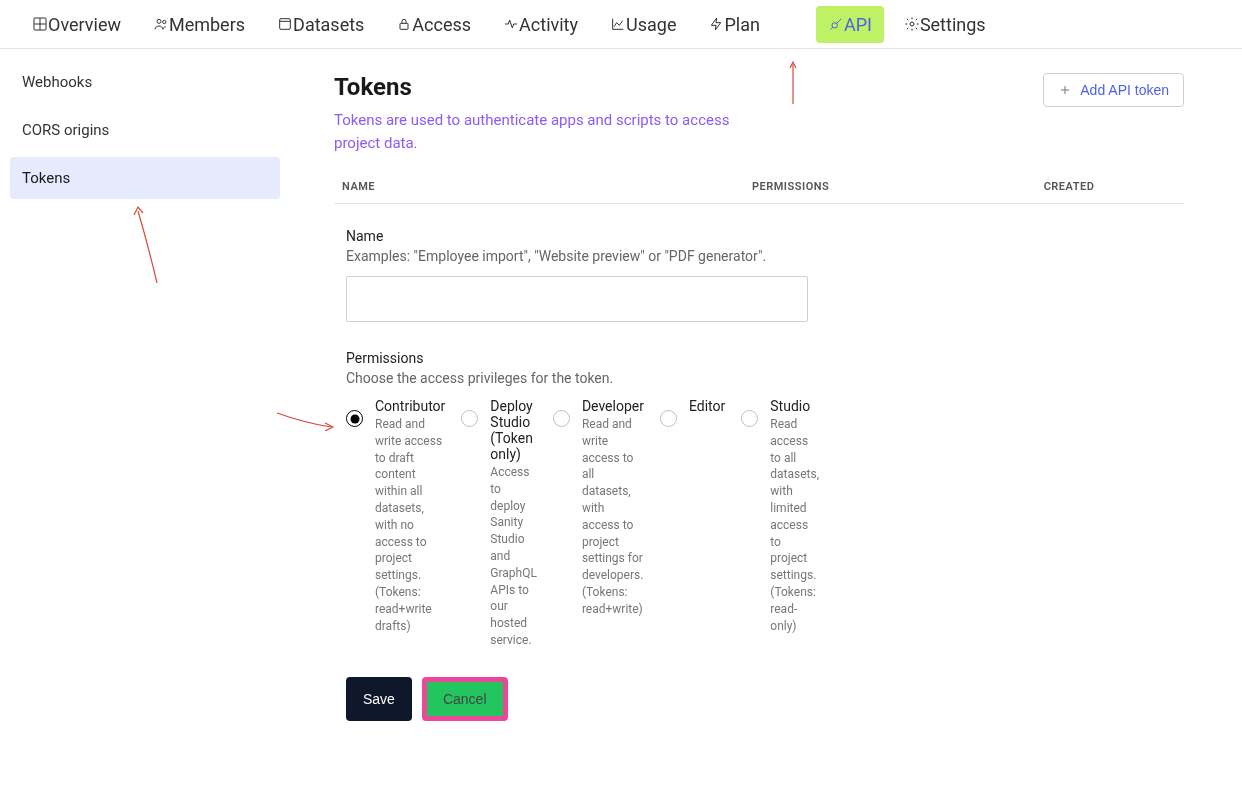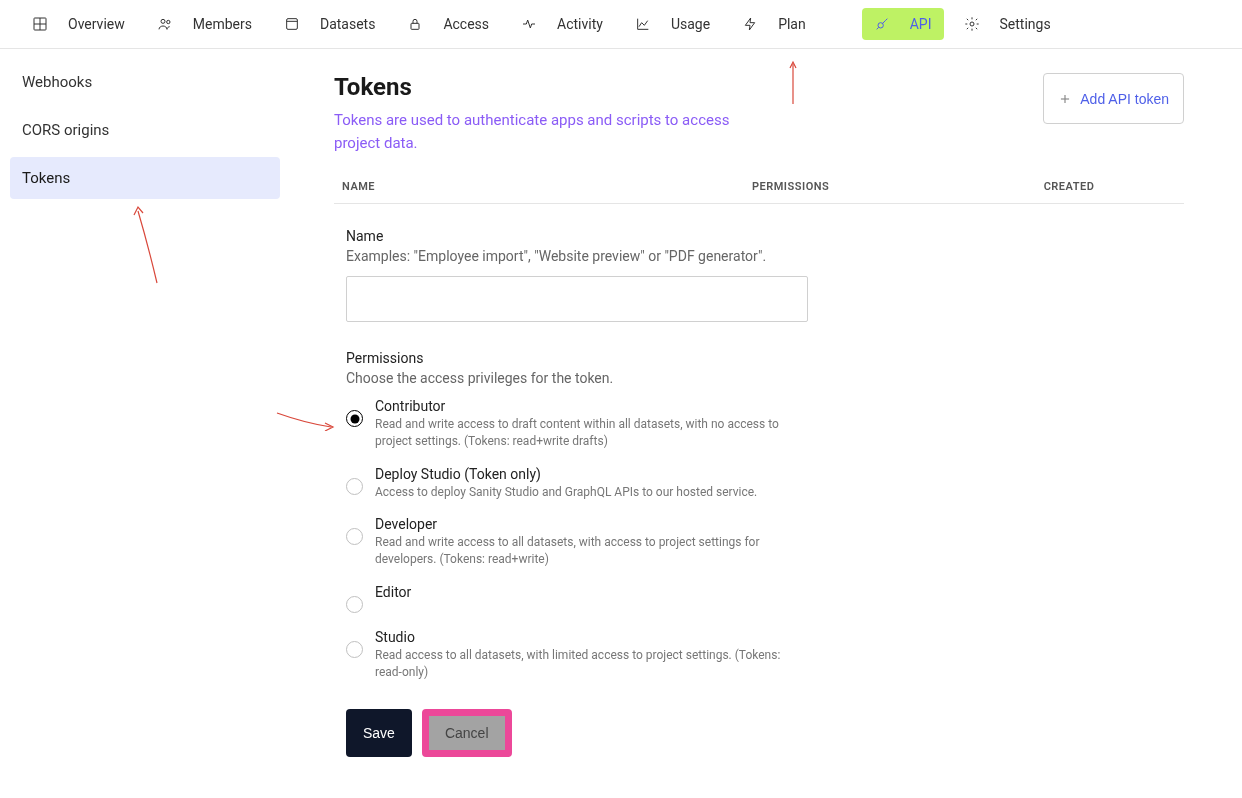--- a/index.html
+++ b/index.html
@@ -1,61 +1,61 @@
 <!DOCTYPE html>
 <html><head>
   <meta charset="utf-8">
   <style>
     * { margin: 0; padding: 0; box-sizing: border-box; }
     body { font-family: -apple-system, BlinkMacSystemFont, "Segoe UI", Roboto, sans-serif; font-size: 14px; color: #1a1a1a; background: #fff; width: 1242px; }
     
     
     .topnav { display: flex; align-items: center; border-bottom: 1px solid #e5e5e5; padding: 0 20px; height: 49px; gap: 8px; }
-    .topnav-item { display: flex; align-items: center; gap: 20px; padding: 8px 12px; border-radius: 4px; color: #333; cursor: pointer; font-size: 14px; }
+    .topnav-item { display: flex; align-items: center; gap: 0; padding: 8px 12px; border-radius: 4px; color: #333; cursor: pointer; font-size: 18px; }
     .topnav-item.active { background: #bef264; color: #4E5FE8; margin-left: 36px; }
     .topnav-item svg { width: 16px; height: 16px; stroke: currentColor; fill: none; stroke-width: 1.5; }
     
     
     .layout { display: flex; }
     .sidebar { width: 290px; padding: 12px 10px 12px 10px; }
     .sidebar-item { padding: 12px 12px; border-radius: 4px; cursor: pointer; font-size: 15px; color: #333; }
     .sidebar-item + .sidebar-item { margin-top: 6px; }
     .sidebar-item.active { background: #E6EAFD; color: #1a1a1a; }
     
     .content { flex: 1; padding: 24px 58px 0 44px; }
     .header-row { display: flex; justify-content: space-between; align-items: flex-start; margin-bottom: 14px; }
     .page-title { font-size: 24px; font-weight: 700; margin-bottom: 8px; }
     .page-desc { font-size: 15px; color: #8b5cf6; max-width: 420px; line-height: 1.5; }
-    .add-btn { display: flex; align-items: center; gap: 8px; padding: 8px 14px; border: 1px solid #d0d0d0; border-radius: 4px; color: #4E5FE8; background: #fff; cursor: pointer; font-size: 14px; height: 51px; }
+    .add-btn { display: flex; align-items: center; gap: 8px; padding: 8px 14px; border: 1px solid #d0d0d0; border-radius: 4px; color: #4E5FE8; background: #fff; cursor: pointer; font-size: 14px; height: 34px; }
     .add-btn svg { width: 14px; height: 14px; stroke: #888; fill: none; stroke-width: 2; }
     
     .table-head { display: flex; padding: 12px 8px 10px 8px; border-bottom: 1px solid #e5e5e5; font-size: 11px; font-weight: 600; color: #555; letter-spacing: 0.5px; }
     .th-name { flex: 0 0 410px; }
     .th-perm { flex: 0 0 210px; }
     .th-created { flex: 1; text-align: center; }
     
     .form-area { padding: 24px 12px 0 12px; max-width: 486px; }
     .field-group { margin-bottom: 28px; }
     .field-label { font-size: 14px; color: #222; margin-bottom: 4px; }
     .field-help { font-size: 14px; color: #666; margin-bottom: 12px; }
     .text-input { width: 100%; height: 46px; border: 1px solid #d0d0d0; border-radius: 2px; padding: 0 12px; font-size: 14px; background: #fff; }
     
-    .radio-list { display: flex; flex-direction: column; gap: 16px; margin-top: 8px; }
+    .radio-list { display: flex; flex-direction: row; gap: 16px; margin-top: 8px; }
     .radio-item { display: flex; gap: 12px; align-items: flex-start; cursor: pointer; }
     .radio-circle { width: 17px; height: 17px; border: 1.5px solid #c0c0c0; border-radius: 50%; flex-shrink: 0; margin-top: 12px; position: relative; background:#fff; }
     .radio-item.selected .radio-circle { border-color: #000; }
     .radio-item.selected .radio-circle::after { content: ''; position: absolute; width: 9px; height: 9px; background: #000; border-radius: 50%; top: 50%; left: 50%; transform: translate(-50%, -50%); }
     .radio-text { flex: 1; }
     .radio-title { font-size: 14px; color: #222; margin-bottom: 2px; }
     .radio-desc { font-size: 12px; color: #777; line-height: 1.4; }
     
     .button-row { display: flex; gap: 10px; margin-top: 28px; }
     .btn { padding: 9px 16px; border-radius: 4px; font-size: 14px; cursor: pointer; border: 1px solid transparent; }
     .btn-primary { background: #0f172a; color: #fff; }
-    .btn-secondary { background: #a3a3a3; color: #444; border: 7px solid #ec4899; }
+    .btn-secondary { background: #22c55e; color: #444; border: 5px solid #ec4899; }
     
     
     .arrow1 { position: absolute; left: 788px; top: 60px; }
     .arrow2 { position: absolute; left: 130px; top: 205px; }
     .arrow3 { position: absolute; left: 275px; top: 411px; }
   </style>
 </head>
 <body>
 
 <div class="topnav">

